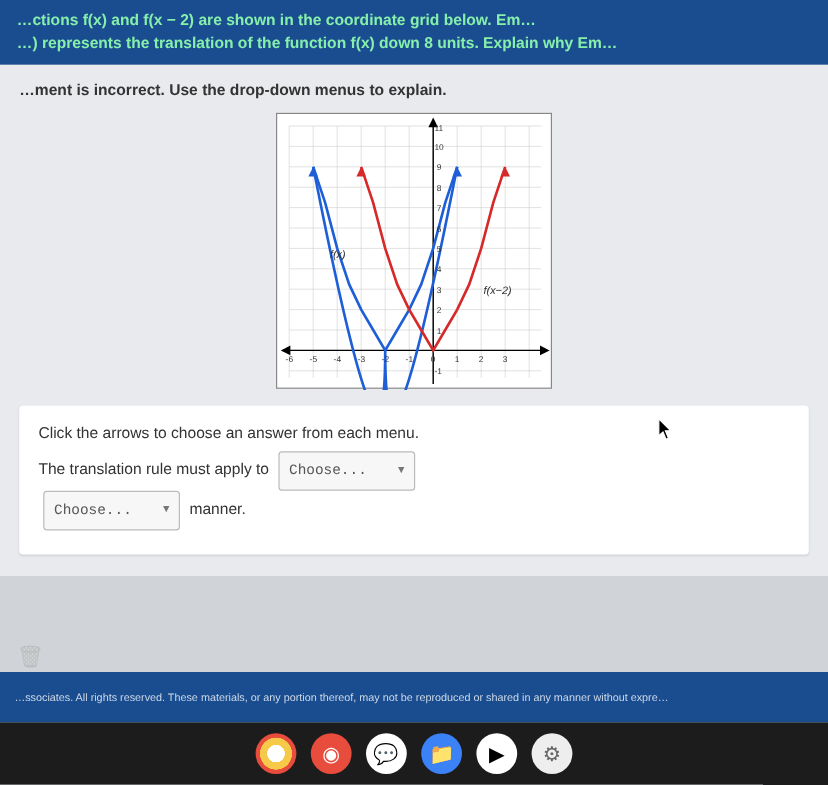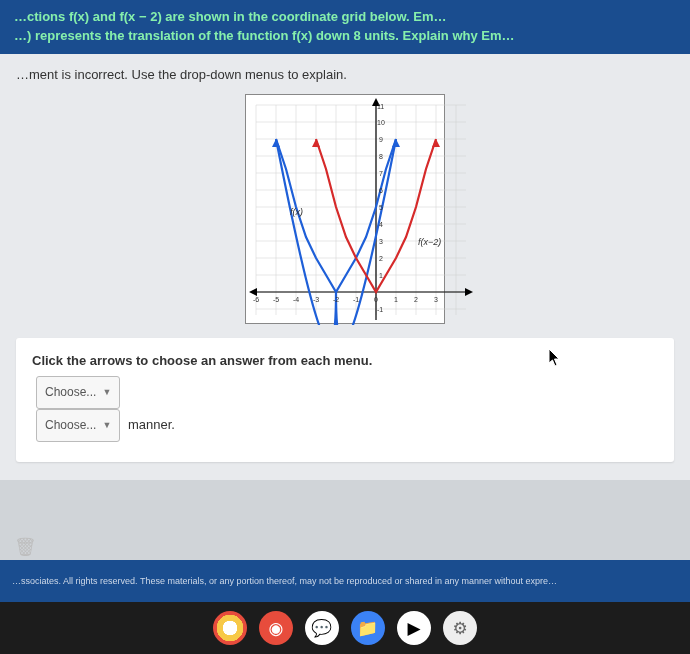--- a/index.html
+++ b/index.html
@@ -21,68 +21,70 @@
     }
     .content {
       background: #e8eaed;
       padding: 12px 16px 18px;
     }
     .question-text {
       color: #333;
       font-size: 13px;
       margin-bottom: 10px;
       line-height: 1.4;
+      font-weight: bold;
     }
     .graph-wrap {
       display: flex;
       justify-content: center;
       margin: 8px 0 14px;
     }
     .graph {
       background: #fff;
       border: 1px solid #888;
-      width: 200px;
+      width: 230px;
       height: 230px;
       position: relative;
     }
     .grid line { stroke: #ccc; stroke-width: 0.5; }
     .axis line { stroke: #000; stroke-width: 1.2; }
     .curve { fill: none; stroke-width: 2.2; }
     .curve.blue { stroke: #1e5fd8; }
     .curve.red  { stroke: #d62a2a; }
     .lbl { font-size: 9px; fill: #333; font-style: italic; }
     .ticklbl { font-size: 7px; fill: #333; }
     .answer-card {
       background: #fff;
       border-radius: 3px;
       padding: 14px 16px 20px;
       color: #333;
       font-size: 13px;
       line-height: 2.1;
       box-shadow: 0 1px 2px rgba(0,0,0,.1);
     }
     .answer-card .instr {
-      font-weight: bold;
+      font-weight: normal;
       margin-bottom: 6px;
       line-height: 1.4;
     }
     .dropdown {
       display: inline-flex;
       align-items: center;
       border: 1px solid #bbb;
       border-radius: 3px;
       background: #f7f7f7;
       padding: 3px 8px;
       margin: 0 4px;
       cursor: pointer;
       color: #555;
       font-size: 12px;
       min-width: 78px;
       justify-content: space-between;
-      gap: 6px;
+      gap: 26px;
+      font-family: Liberation Mono, monospace;
     }
     .dropdown .chev {
       font-size: 9px;
       color: #777;
     }
     .trash {
       position: absolute;
       left: 14px;
       bottom: 96px;
       color: #bdbdbd;
@@ -211,20 +213,21 @@
             <text x="131" y="14">11</text>
           <text x="131" y="217">-1</text>
         </g>
       </svg>
     </div>
   </div>
 
   <div class="answer-card">
     <div class="instr">Click the arrows to choose an answer from each menu.</div>
     <div>
+      <span>The translation rule must apply to </span>
       <span class="dropdown">
         <span>Choose...</span>
         <span class="chev">▼</span>
       </span>
     </div>
     <div>
       <span class="dropdown">
         <span>Choose...</span>
         <span class="chev">▼</span>
       </span>

